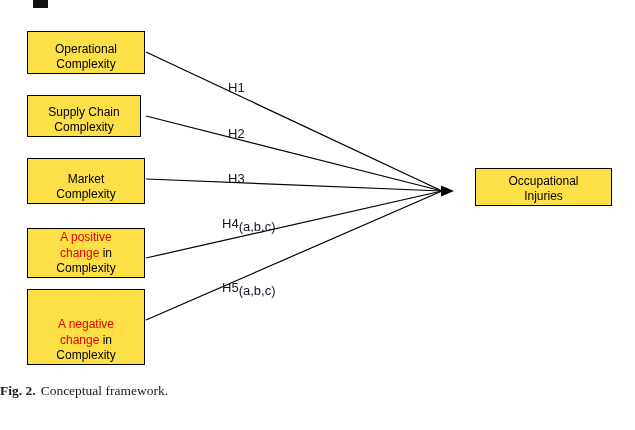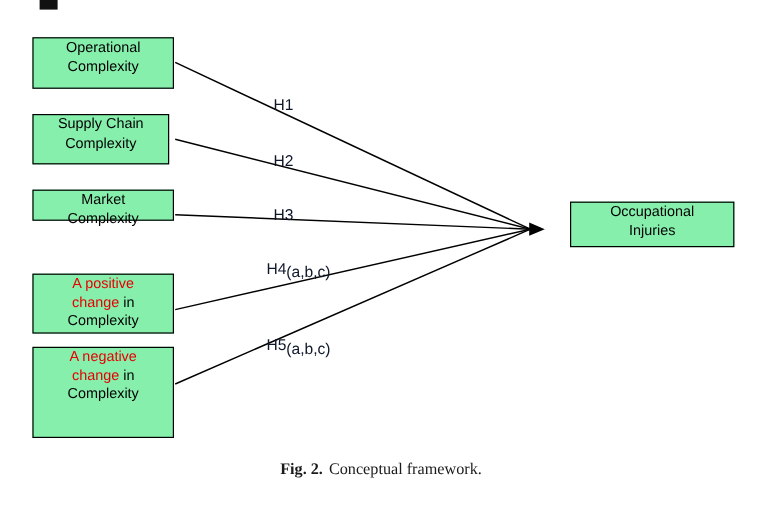--- a/index.html
+++ b/index.html
@@ -12,24 +12,24 @@
     overflow: hidden;
   }
   .artifact {
     position: absolute;
     left: 33px; top: 0; width: 15px; height: 8px;
     background: #111;
   }
   svg.edges { position: absolute; left: 0; top: 0; }
   .box {
     position: absolute;
-    background: #86efac;
+    background: #fde047;
     border: 1.4px solid #000000;
     display: flex;
-    align-items: flex-start;
+    align-items: flex-end;
     justify-content: center;
     text-align: center;
     font-size: 12px;
     line-height: 1.3;
     color: #000000;
     box-sizing: border-box;
   }
   .box .lbl { display: inline-block; max-width: 96px; }
   .red { color: var(--red, #e60000); }
   .edge-label {
@@ -39,21 +39,20 @@
     white-space: nowrap;
   }
   .edge-label .sub {
     font-size: 13px;
     vertical-align: -3px;
   }
   .caption {
     position: absolute;
     left: 0; top: 383px;
     width: 100%;
-    text-align: center;
     font-family: "Liberation Serif", serif;
     font-size: 13.5px;
     color: #1a1a1a;
   }
   .caption .fig { font-weight: bold; margin-right: 5px; }
 </style>
 </head>
 <body>
 
 <div class="page">
@@ -70,21 +69,21 @@
   </svg>
 
   <div class="box" style="left:27px; top:31px; width:118px; height:43px">
     <span class="lbl">Operational Complexity</span>
   </div>
 
   <div class="box" style="left:27px; top:95px; width:114px; height:42px">
     <span class="lbl">Supply Chain Complexity</span>
   </div>
 
-  <div class="box" style="left:27px; top:158px; width:118px; height:26px">
+  <div class="box" style="left:27px; top:158px; width:118px; height:46px">
     <span class="lbl">Market Complexity</span>
   </div>
 
   <div class="box" style="left:27px; top:228px; width:118px; height:50px">
     <div>
       <span class="red">A positive</span><br>
       <span class="red">change</span><span> in</span><br>
       <span>Complexity</span>
     </div>
   </div>

